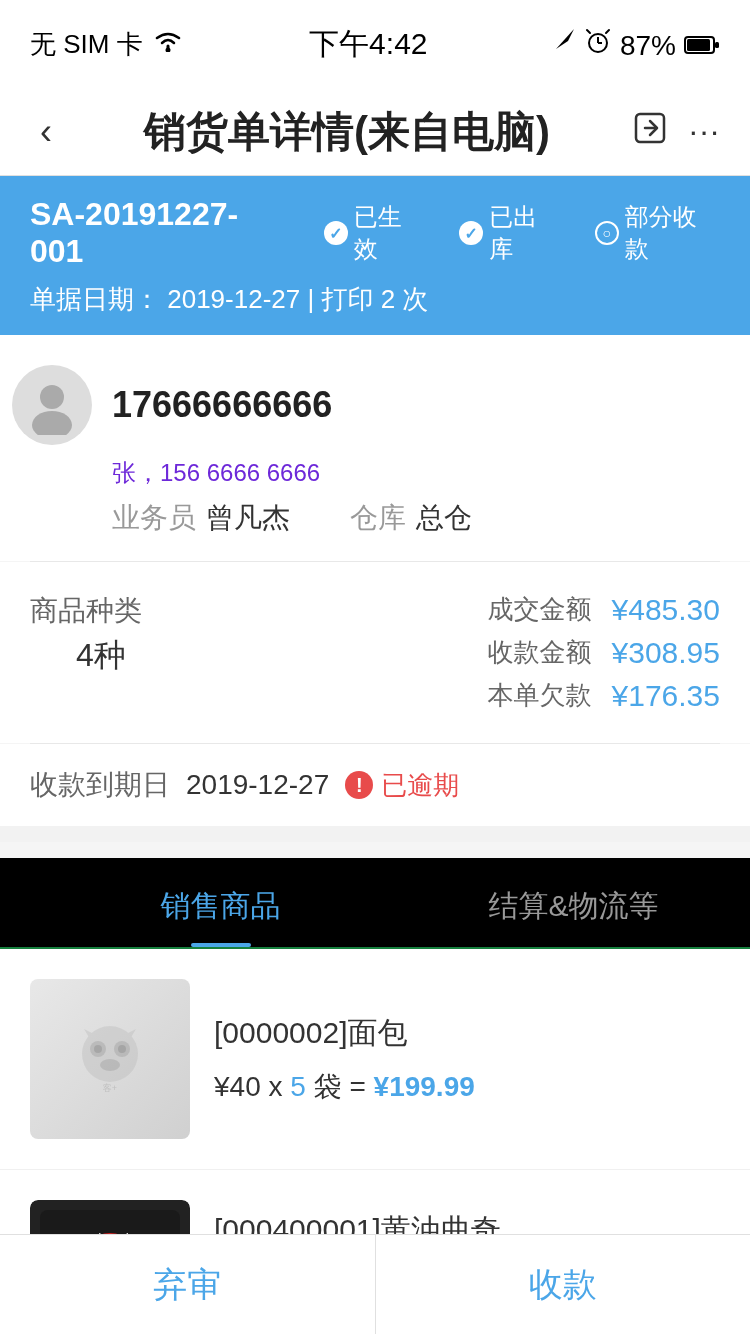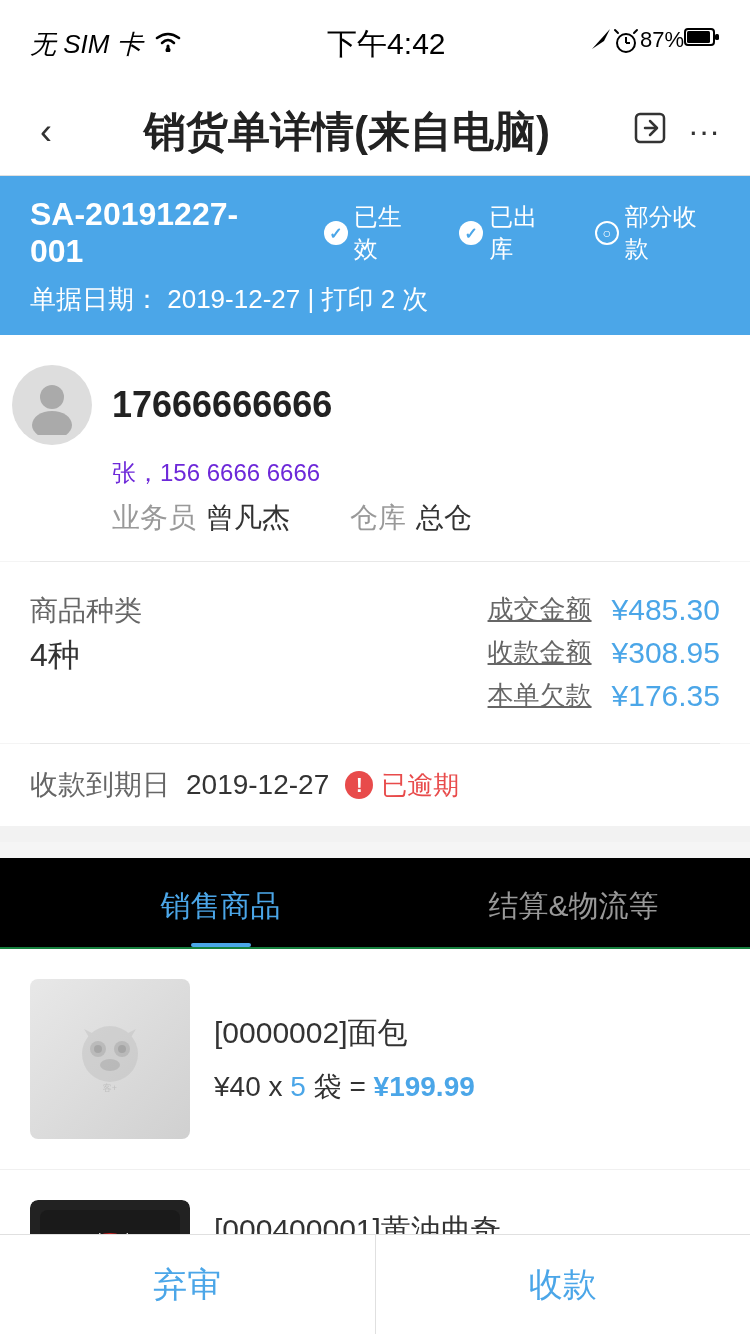--- a/index.html
+++ b/index.html
@@ -23,31 +23,30 @@
       justify-content: space-between;
       padding: 0 30px;
       font-size: 26px;
       color: #000;
     }
     .status-left {
       display: flex;
       align-items: center;
       gap: 10px;
       font-size: 26px;
-      font-style: italic;
     }
     .status-center {
       font-size: 30px;
       font-weight: 500;
     }
     .status-right {
       display: flex;
-      align-items: flex-start;
-      gap: 0;
-      font-size: 22px;
+      align-items: flex-end;
+      gap: 8px;
+      font-size: 28px;
     }
 
     
     .nav-bar {
       width: 750px;
       height: 88px;
       background: #fff;
       border-bottom: 1px solid #e0e0e0;
       display: flex;
       align-items: center;
@@ -206,36 +205,36 @@
     }
     .summary-item-label {
       font-size: 28px;
       color: #666;
       margin-bottom: 4px;
     }
     .summary-item-value {
       font-size: 32px;
       color: #333;
       font-weight: 500;
+      margin-left: 46px;
     }
     .summary-right {
       display: flex;
       flex-direction: column;
       align-items: flex-end;
       gap: 8px;
     }
     .amount-row {
       display: flex;
       gap: 20px;
       align-items: center;
     }
     .amount-label {
       font-size: 26px;
       color: #666;
-      text-decoration: underline;
     }
     .amount-value {
       font-size: 30px;
       color: #4ba6e8;
       font-weight: 500;
     }
 
     
     .payment-due-section {
       background: #fff;

